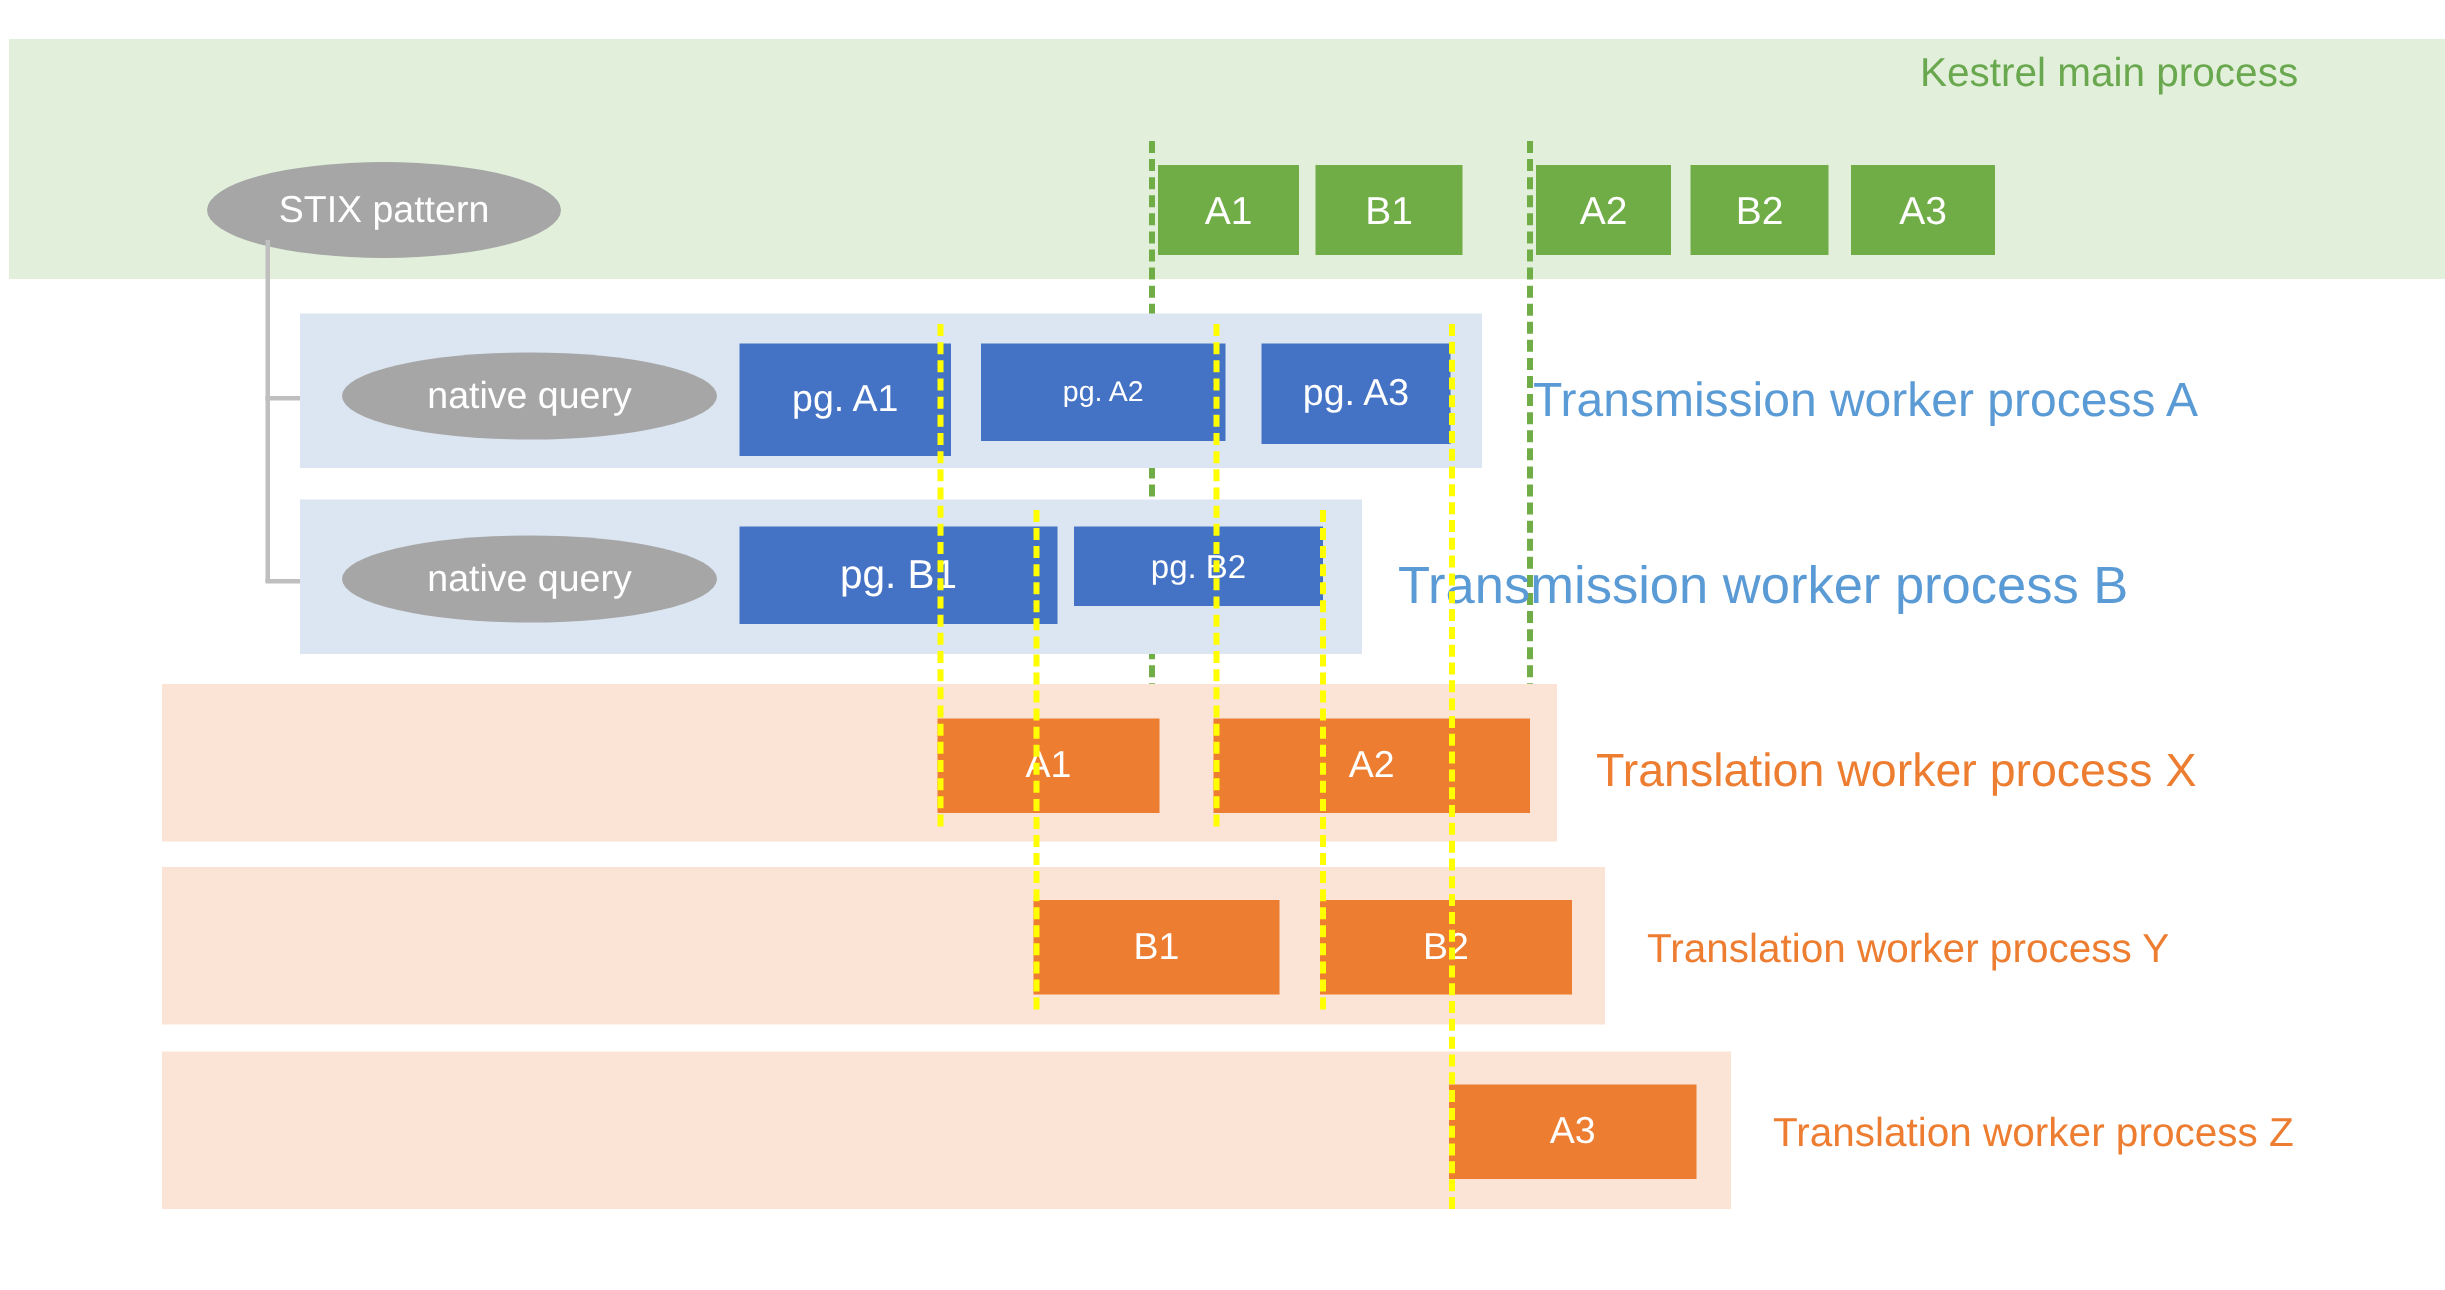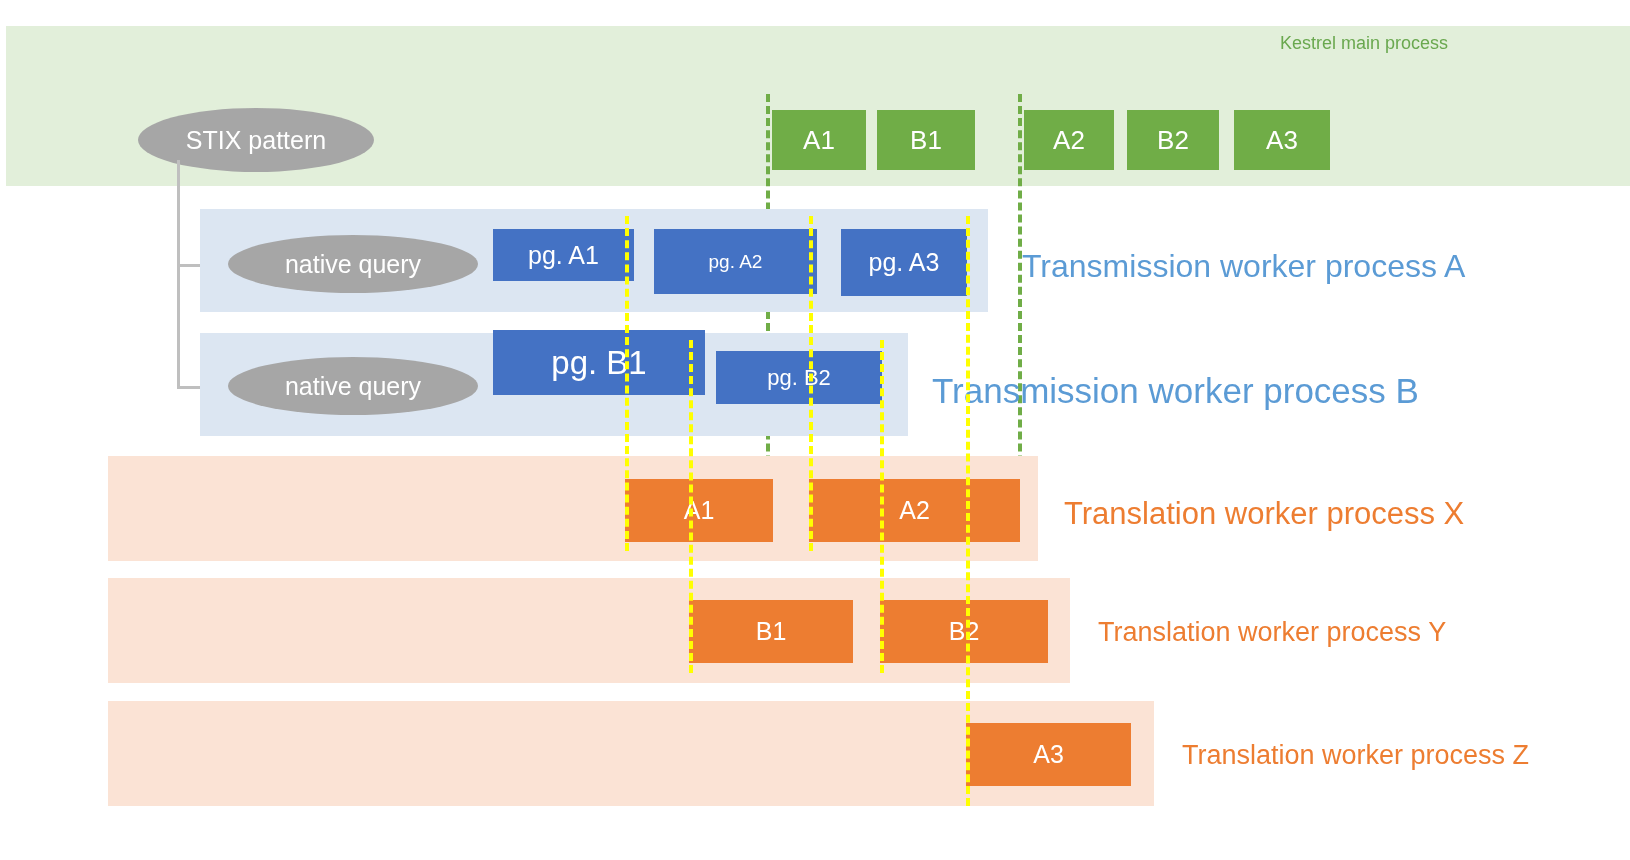--- a/index.html
+++ b/index.html
@@ -36,21 +36,21 @@
              border-top:6px solid transparent;border-bottom:6px solid transparent;
              border-left:10px solid #bfbfbf;}
 </style>
 </head>
 <body>
 
 <div id="stage">
 
   <div class="band kestrel-band" style="left:6px;top:26px;width:1624px;height:160px;"></div>
 
-  <div class="label label-green" style="left:1280px;top:33px;font-size:18px;">Kestrel main process</div>
+  <div class="label label-green" style="left:1280px;top:33px;font-size:27px;">Kestrel main process</div>
 
   <div class="vline vline-green" style="left:766px;top:94px;height:466px;"></div>
   <div class="vline vline-green" style="left:1018px;top:94px;height:466px;"></div>
 
   <div class="task task-green" style="left:772px;top:110px;width:94px;height:60px;font-size:26px;">A1</div>
   <div class="task task-green" style="left:877px;top:110px;width:98px;height:60px;font-size:26px;">B1</div>
   <div class="task task-green" style="left:1024px;top:110px;width:90px;height:60px;font-size:26px;">A2</div>
   <div class="task task-green" style="left:1127px;top:110px;width:92px;height:60px;font-size:26px;">B2</div>
   <div class="task task-green" style="left:1234px;top:110px;width:96px;height:60px;font-size:26px;">A3</div>
 
@@ -59,31 +59,31 @@
   <div class="conn conn-v" style="left:177px;top:160px;height:228px;"></div>
   <div class="conn conn-h" style="left:177px;top:264px;width:47px;"></div>
   <div class="arrowhead" style="left:222px;top:259px;"></div>
   <div class="conn conn-h" style="left:177px;top:386px;width:47px;"></div>
   <div class="arrowhead" style="left:222px;top:381px;"></div>
 
   <div class="band tx-band" style="left:200px;top:209px;width:788px;height:103px;"></div>
 
   <div class="ellipse" style="left:228px;top:235px;width:250px;height:58px;font-size:25px;">native query</div>
 
-  <div class="task task-blue" style="left:493px;top:229px;width:141px;height:52px;font-size:25px;">pg. A1</div>
+  <div class="task task-blue" style="left:493px;top:229px;width:141px;height:75px;font-size:25px;">pg. A1</div>
   <div class="task task-blue" style="left:654px;top:229px;width:163px;height:65px;font-size:19px;">pg. A2</div>
   <div class="task task-blue" style="left:841px;top:229px;width:126px;height:67px;font-size:25px;">pg. A3</div>
 
   <div class="label label-blue" style="left:1022px;top:248px;font-size:32px;">Transmission worker process A</div>
 
   <div class="band tx-band" style="left:200px;top:333px;width:708px;height:103px;"></div>
 
   <div class="ellipse" style="left:228px;top:357px;width:250px;height:58px;font-size:25px;">native query</div>
 
-  <div class="task task-blue" style="left:493px;top:330px;width:212px;height:65px;font-size:33px;">pg. B1</div>
+  <div class="task task-blue" style="left:493px;top:351px;width:212px;height:65px;font-size:27px;">pg. B1</div>
   <div class="task task-blue" style="left:716px;top:351px;width:166px;height:53px;font-size:22px;">pg. B2</div>
 
   <div class="label label-blue" style="left:932px;top:371px;font-size:35px;">Transmission worker process B</div>
 
   <div class="band tr-band" style="left:108px;top:456px;width:930px;height:105px;"></div>
 
   <div class="task task-orange" style="left:625px;top:479px;width:148px;height:63px;font-size:25px;">A1</div>
   <div class="task task-orange" style="left:809px;top:479px;width:211px;height:63px;font-size:25px;">A2</div>
 
   <div class="label label-orange" style="left:1064px;top:496px;font-size:31px;">Translation worker process X</div>

